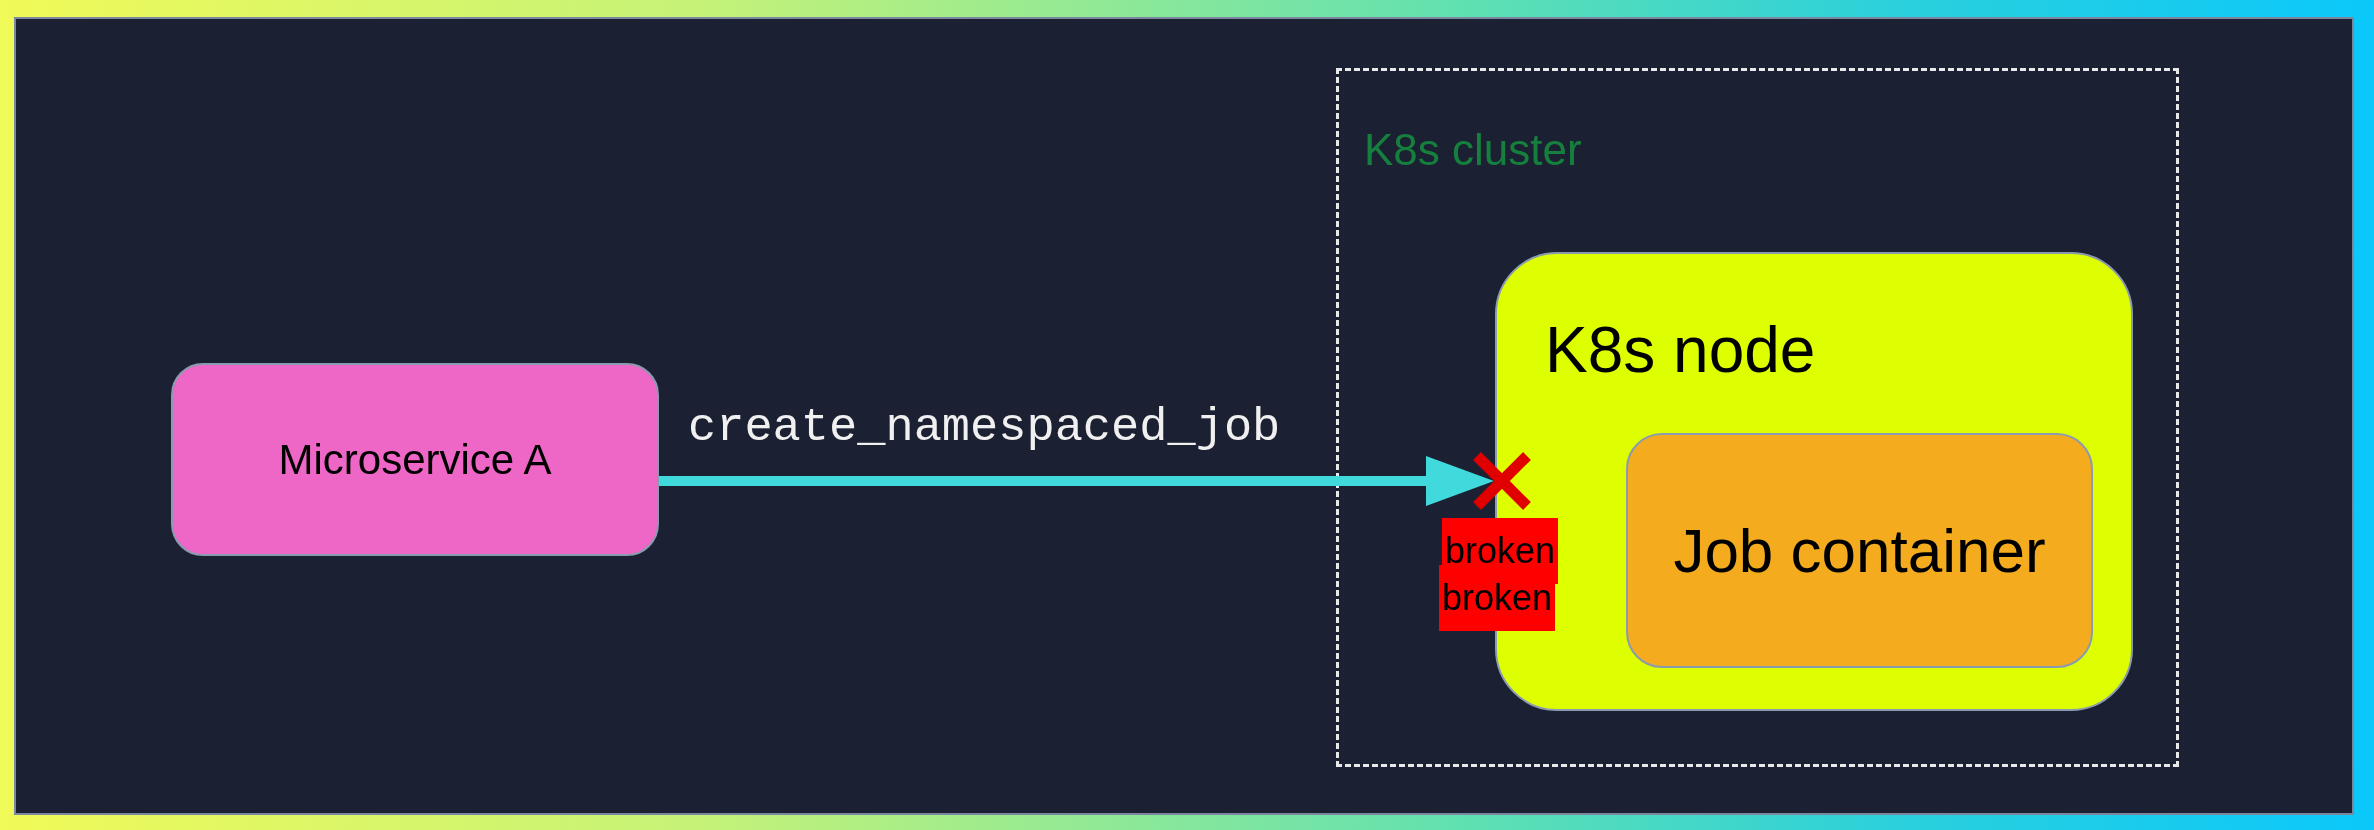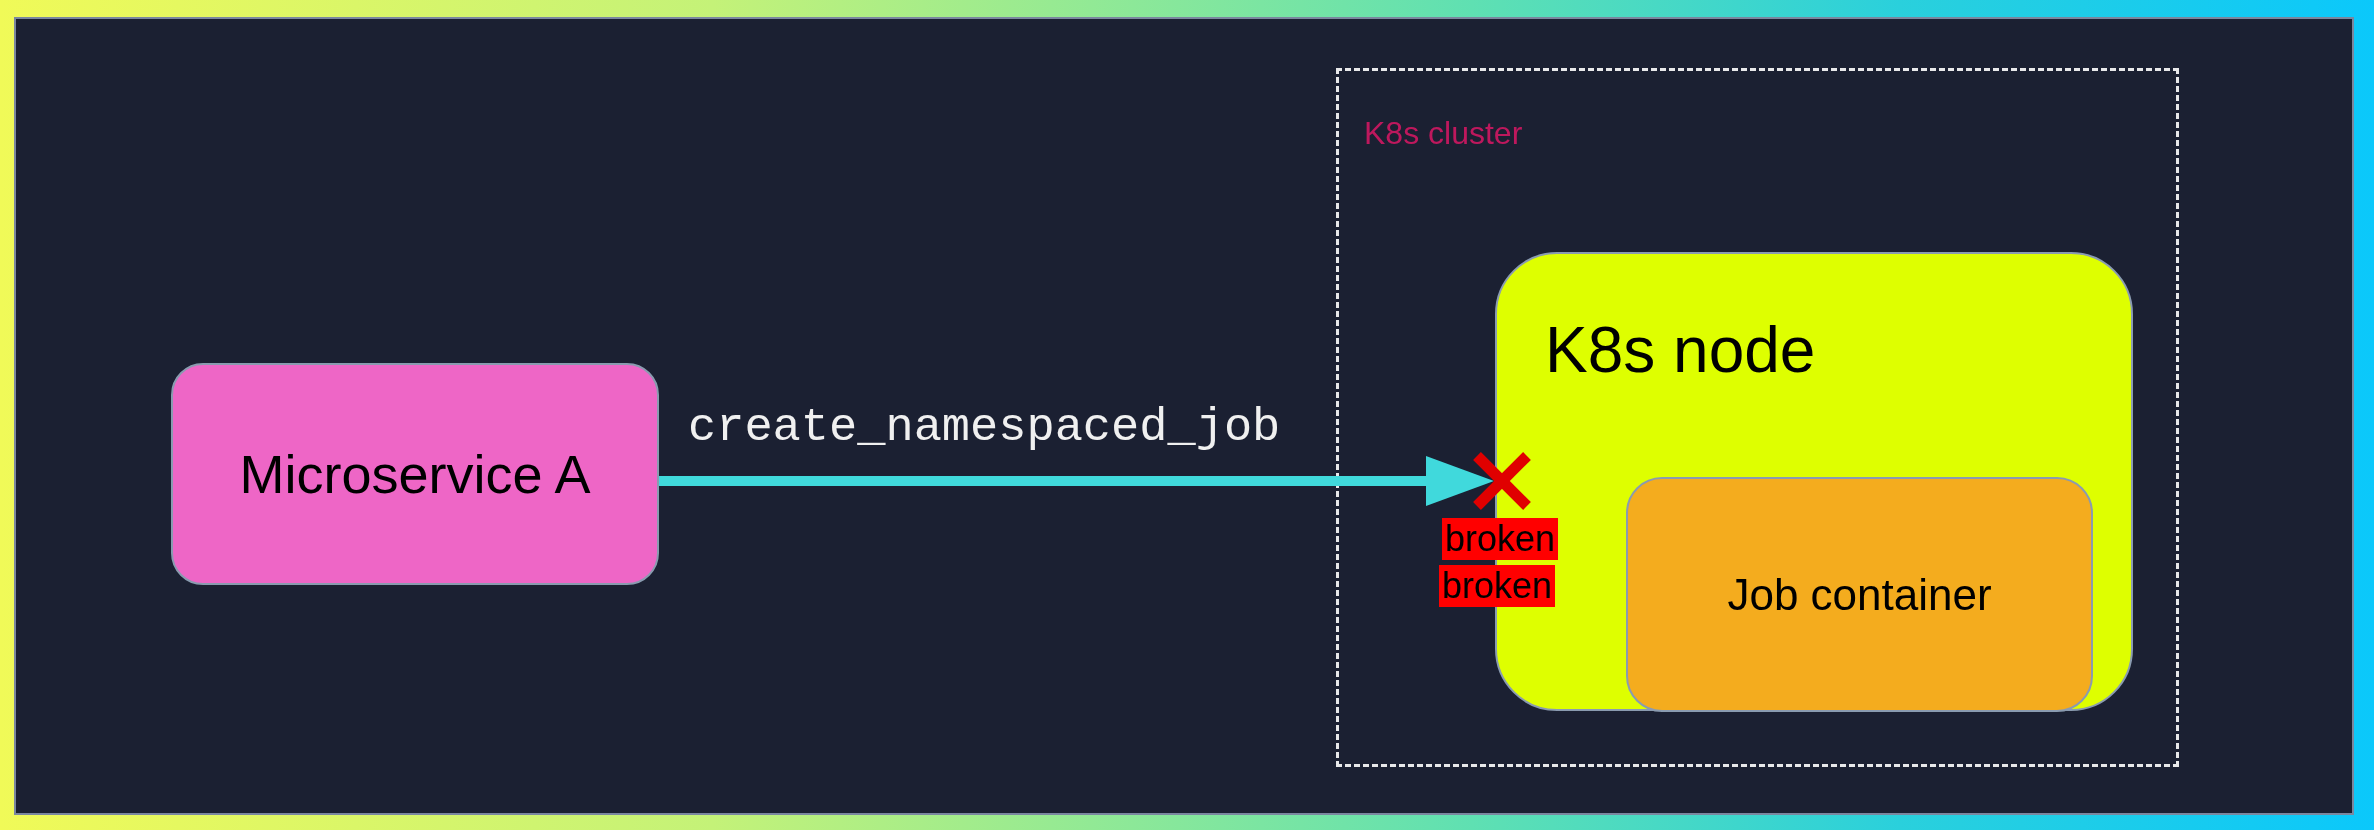--- a/index.html
+++ b/index.html
@@ -15,51 +15,51 @@
       border: 2px solid #7a879f;
       box-sizing: border-box;
     }
     .box {
       position: absolute; box-sizing: border-box;
       border: 2px solid #8a9bb0;
       display: flex; align-items: center; justify-content: center;
       color: #000;
     }
     .ms-a {
-      left: 171px; top: 363px; width: 488px; height: 222px;
-      border-radius: 32px; font-size: 54px;
+      left: 171px; top: 363px; width: 488px; height: 193px;
+      border-radius: 32px; font-size: 42px;
     }
     .cluster {
       position: absolute; left: 1336px; top: 68px; width: 843px; height: 699px;
       border: 3px dashed #e8e8ea; box-sizing: border-box;
     }
     .cluster-label {
-      position: absolute; left: 1364px; top: 108px; color: #be185d;
-      font-size: 32px; line-height: 50px; white-space: nowrap;
+      position: absolute; left: 1364px; top: 125px; color: #15803d;
+      font-size: 44px; line-height: 50px; white-space: nowrap;
     }
     .node {
       left: 1495px; top: 252px; width: 638px; height: 459px;
       border-radius: 62px; align-items: flex-start; justify-content: flex-start;
     }
     .node-label {
       position: absolute; left: 1545px; top: 320px; font-size: 64px; line-height: 60px; color: #000; white-space: nowrap;
     }
     .job {
       left: 1626px; top: 433px; width: 467px; height: 235px;
-      border-radius: 36px; font-size: 44px; margin-top: 44px;
+      border-radius: 36px; font-size: 62px;
     }
     .edge-label {
       position: absolute; left: 688px; top: 405px;
       font-family: "Liberation Mono", monospace; font-size: 47px; line-height: 46px;
       color: #f0f0f0; white-space: nowrap;
     }
     svg.overlay { position: absolute; left: 0; top: 0; }
     .err-label {
       position: absolute; background: #ff0000; color: #000;
-      font-size: 36px; line-height: 42px; padding: 0 3px; white-space: nowrap;
+      font-size: 36px; line-height: 42px; padding: 12px 3px; white-space: nowrap;
     }
     .err-1 { left: 1442px; top: 518px; }
     .err-2 { left: 1439px; top: 565px; }
   </style>
 </head>
 <body>
 
 <div class="panel"></div>
 
 <div class="cluster"></div>

